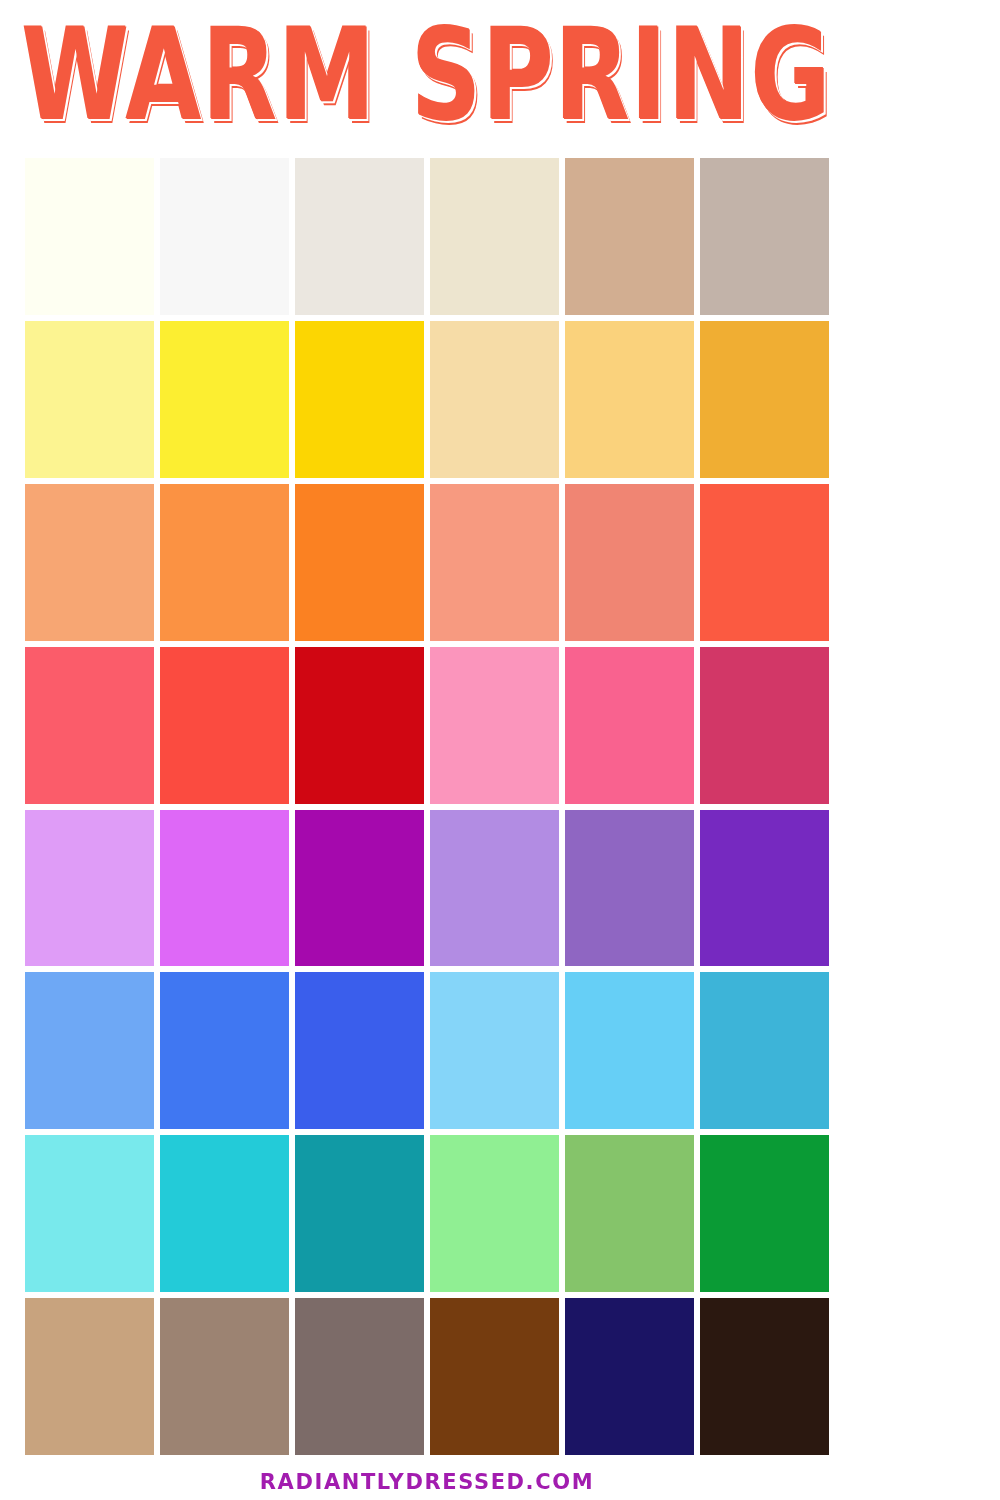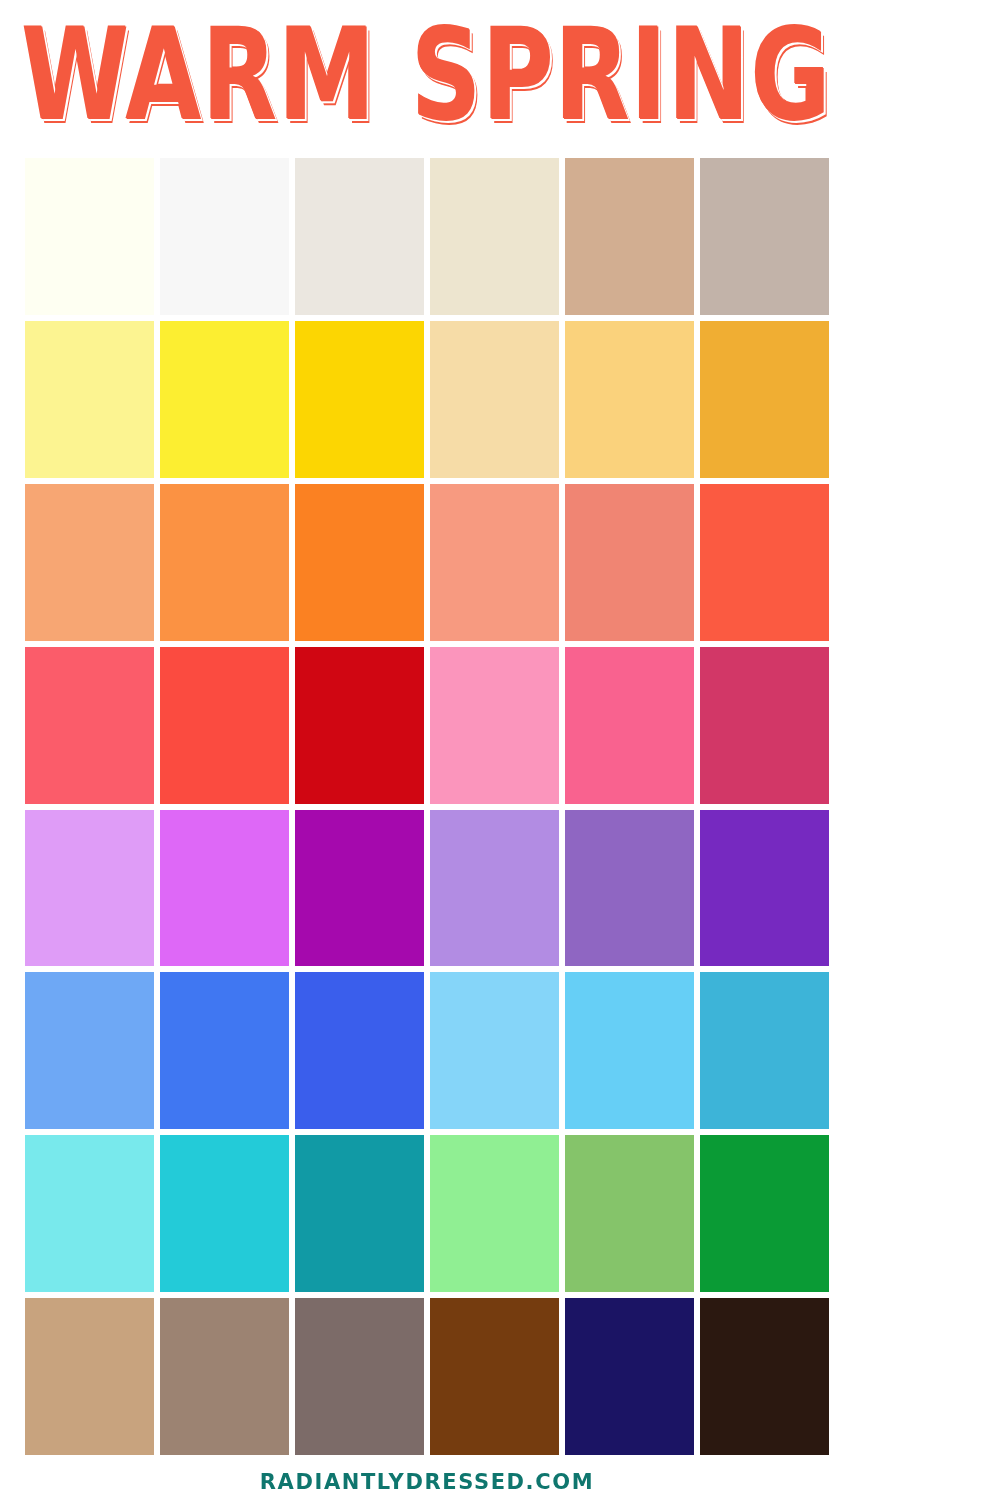--- a/index.html
+++ b/index.html
@@ -76,21 +76,21 @@
     height: 53px;
     display: flex;
     align-items: center;
     justify-content: center;
   }
   .footer-text {
     font-family: "DejaVu Sans", sans-serif;
     font-weight: 700;
     font-size: 21px;
     letter-spacing: 1.6px;
-    color: #0f766e;
+    color: #a21caf;
     white-space: nowrap;
   }
 </style>
 </head>
 <body>
 
 <div class="poster">
 
   <div class="title-area">
     <h1 class="palette-title" style="transform: scaleX(0.938) scaleY(1.22);">WARM SPRING</h1>

